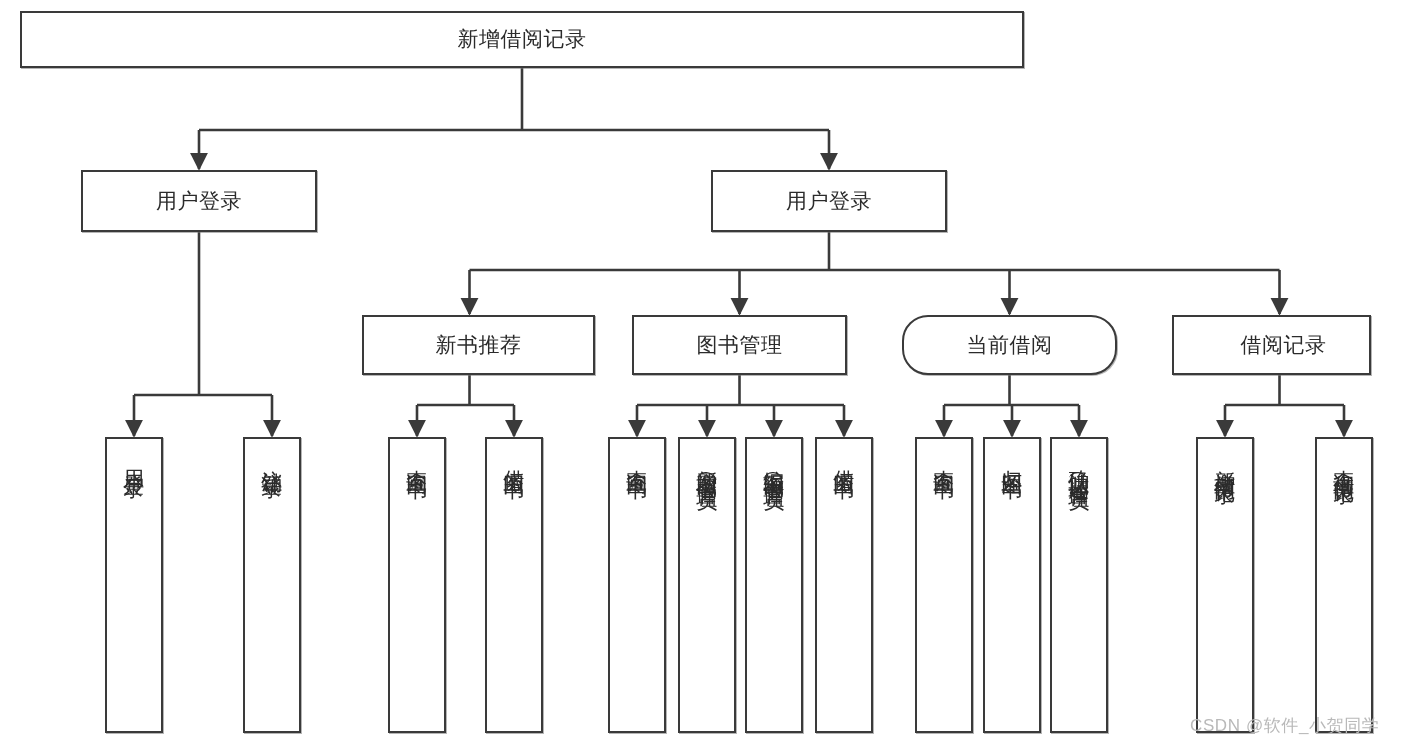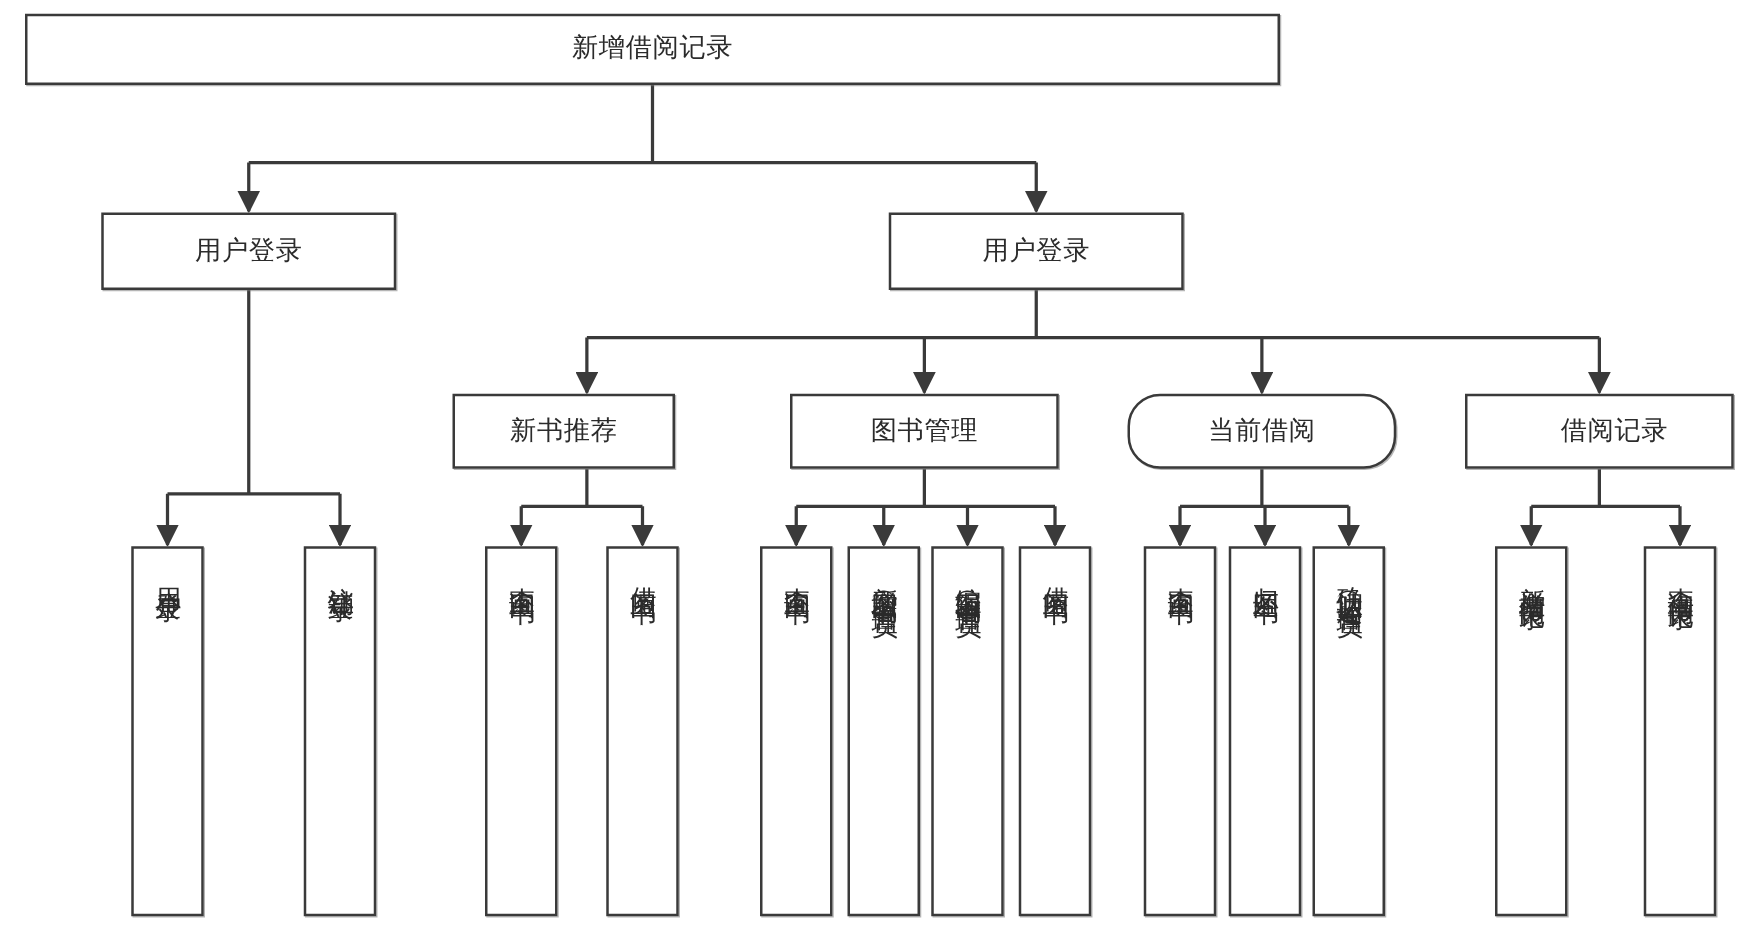--- a/index.html
+++ b/index.html
@@ -116,30 +116,30 @@
   <div id="nodes-layer">
       <div class="node" style="left: 20px; top: 11px; width: 1004px; height: 57px;">
         <div class="node-label">新增借阅记录</div>
       </div>
       <div class="node" style="left: 81px; top: 170px; width: 236px; height: 62px;">
         <div class="node-label">用户登录</div>
       </div>
       <div class="node" style="left: 711px; top: 170px; width: 236px; height: 62px;">
         <div class="node-label">用户登录</div>
       </div>
-      <div class="node" style="left: 362px; top: 315px; width: 178px; height: 60px;">
+      <div class="node" style="left: 362px; top: 315px; width: 233px; height: 60px;">
         <div class="node-label">新书推荐</div>
       </div>
       <div class="node" style="left: 632px; top: 315px; width: 215px; height: 60px;">
         <div class="node-label">图书管理</div>
       </div>
       <div class="node" style="left: 902px; top: 315px; width: 215px; height: 60px; border-radius: 26px;">
         <div class="node-label">当前借阅</div>
       </div>
-      <div class="node" style="left: 1172px; top: 315px; width: 215px; height: 60px; padding-left: 24px;">
+      <div class="node" style="left: 1172px; top: 315px; width: 199px; height: 60px; padding-left: 24px;">
         <div class="node-label">借阅记录</div>
       </div>
       <div class="node vertical" style="left: 105px; top: 437px; width: 58px; height: 296px;">
         <div class="node-label">用户登录</div>
       </div>
       <div class="node vertical" style="left: 243px; top: 437px; width: 58px; height: 296px;">
         <div class="node-label">注销登录</div>
       </div>
       <div class="node vertical" style="left: 388px; top: 437px; width: 58px; height: 296px;">
         <div class="node-label">查询图书</div>
@@ -169,14 +169,15 @@
         <div class="node-label">确认归还（管理员）</div>
       </div>
       <div class="node vertical" style="left: 1196px; top: 437px; width: 58px; height: 296px;">
         <div class="node-label">新增借阅记录</div>
       </div>
       <div class="node vertical" style="left: 1315px; top: 437px; width: 58px; height: 296px;">
         <div class="node-label">查询借阅记录</div>
       </div>
     </div>
 
+  <div class="watermark" style="left: 1190px; top: 714px;">CSDN @软件_小贺同学</div>
 
 </div>
 
 </body></html>

